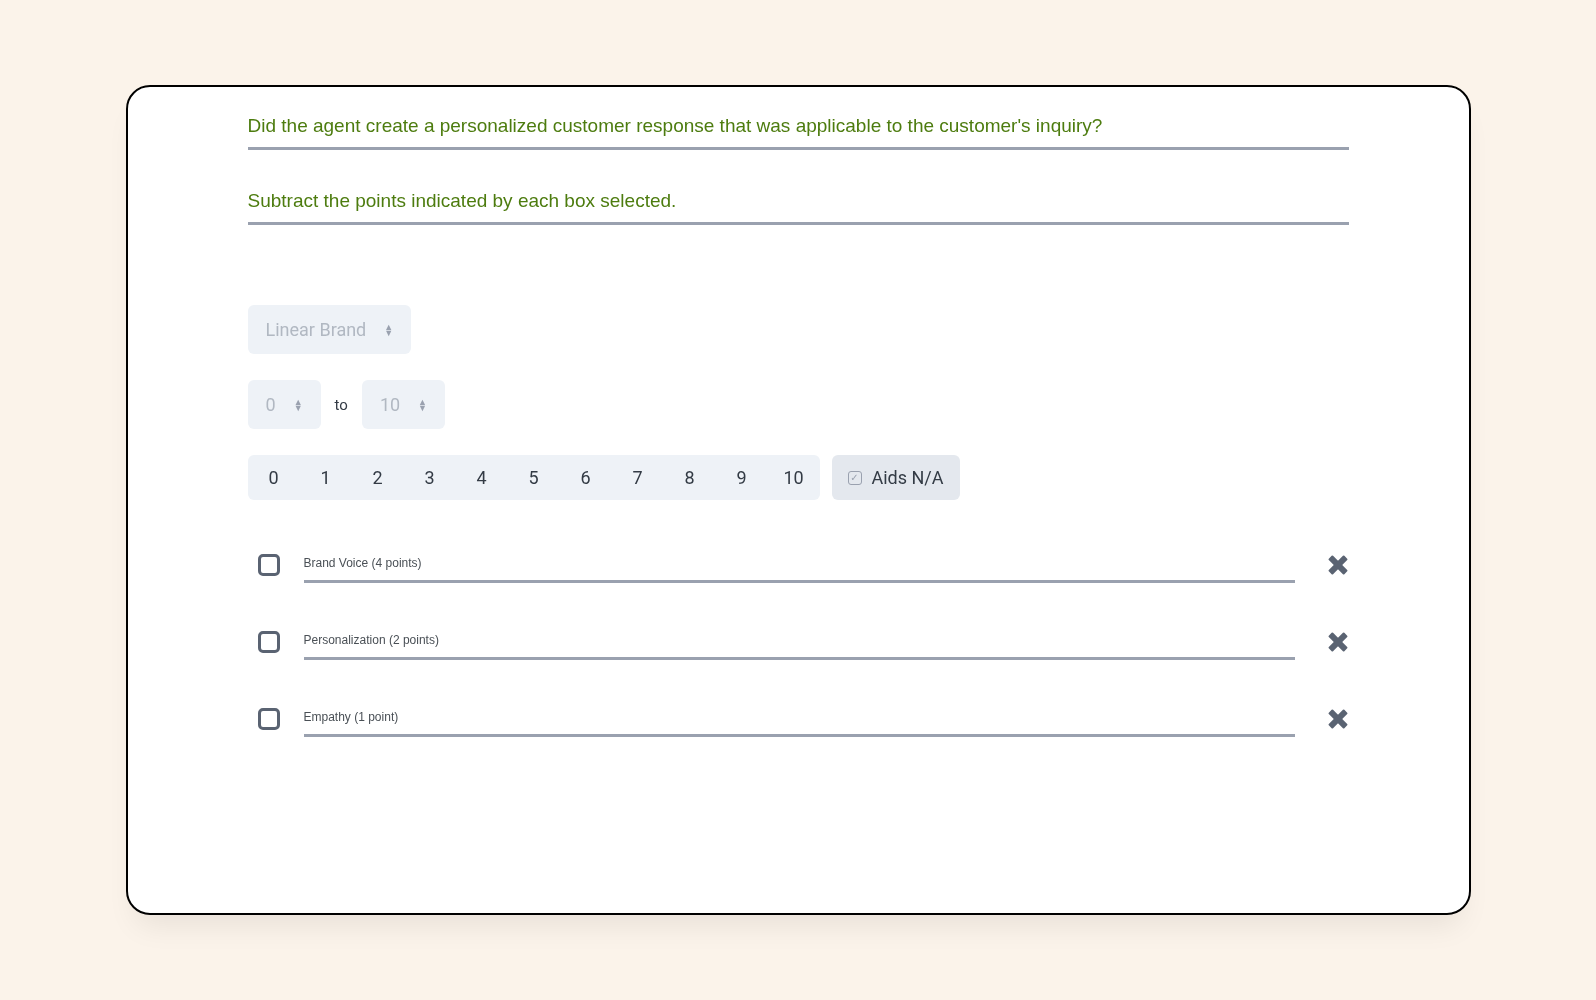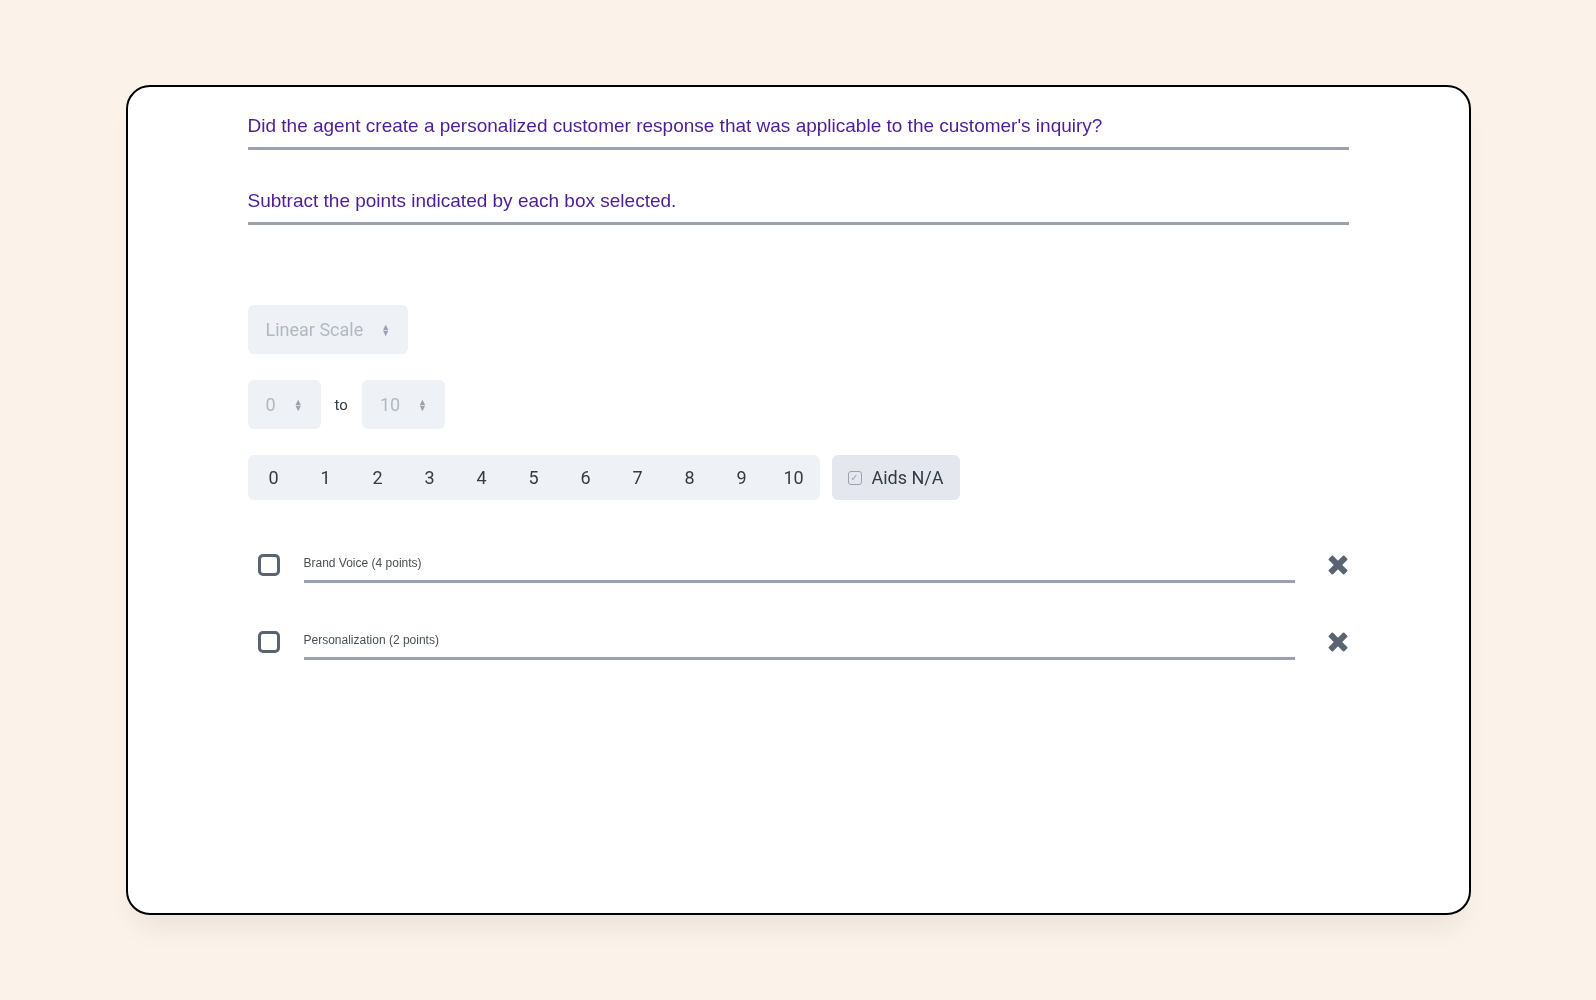--- a/index.html
+++ b/index.html
@@ -19,21 +19,21 @@
   width: 1345px;
   height: 830px;
   padding: 18px 120px 0 120px;
   box-shadow: 0 20px 30px -10px rgba(0,0,0,0.08);
   overflow: hidden;
 }
 .field-underline {
   border: none;
   border-bottom: 3px solid #9aa1af;
   font-size: 19px;
-  color: #4c1d95;
+  color: #4d7c0f;
   padding: 10px 0;
   width: 100%;
   outline: none;
   background: transparent;
   margin-bottom: 30px;
 }
 .field-underline::placeholder { color: #787e87; }
 .spacer { height: 50px; }
 .select-pill {
   display: inline-flex;
@@ -96,21 +96,21 @@
 
 <div class="card">
 
   <input class="field-underline" value="Did the agent create a personalized customer response that was applicable to the customer's inquiry?" style="">
 
   <input class="field-underline" value="Subtract the points indicated by each box selected." style="">
 
   <div class="spacer"></div>
 
   <div class="select-pill">
-    <span>Linear Scale</span>
+    <span>Linear Brand</span>
     <span class="caret">
         <span>▲</span>
         <span>▼</span>
       </span>
   </div>
 
   <div class="range-row">
     <div class="select-pill">
       <span>0</span>
       <span class="caret">
@@ -152,15 +152,20 @@
       <div class="crit-row">
         <div class="checkbox"></div>
         <input class="crit-input" value="Brand Voice (4 points)" style="">
         <div class="remove-icon"></div>
       </div>
       <div class="crit-row">
         <div class="checkbox"></div>
         <input class="crit-input" value="Personalization (2 points)" style="">
         <div class="remove-icon"></div>
       </div>
+      <div class="crit-row">
+        <div class="checkbox"></div>
+        <input class="crit-input" value="Empathy (1 point)" style="">
+        <div class="remove-icon"></div>
+      </div>
     </div>
 
 </div>
 
 </body></html>

